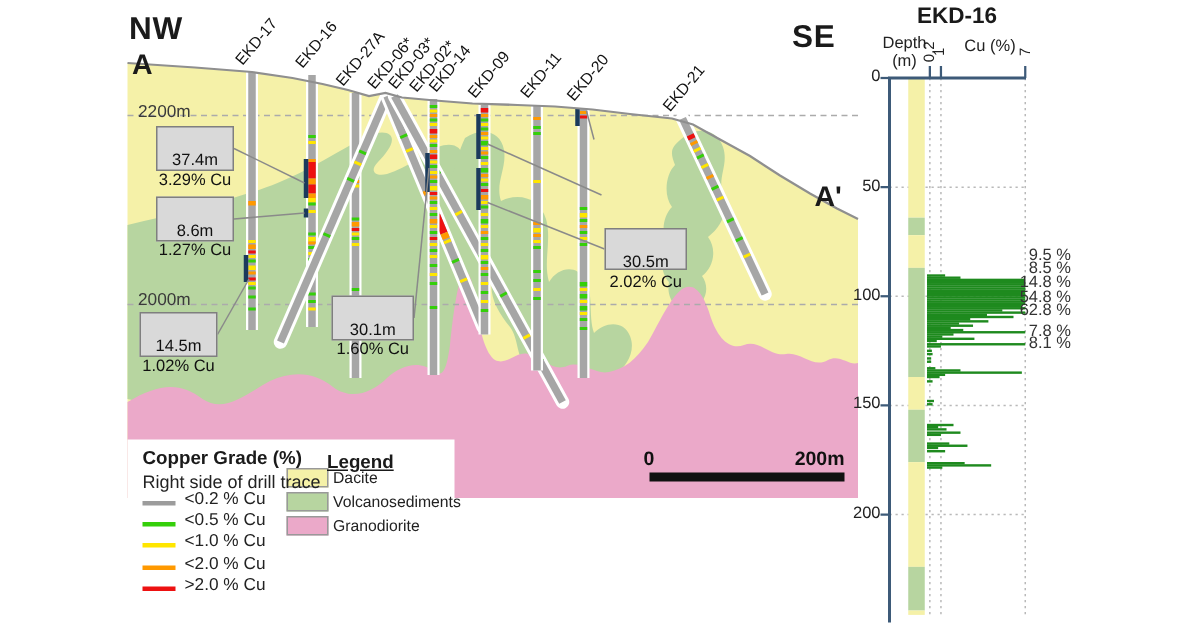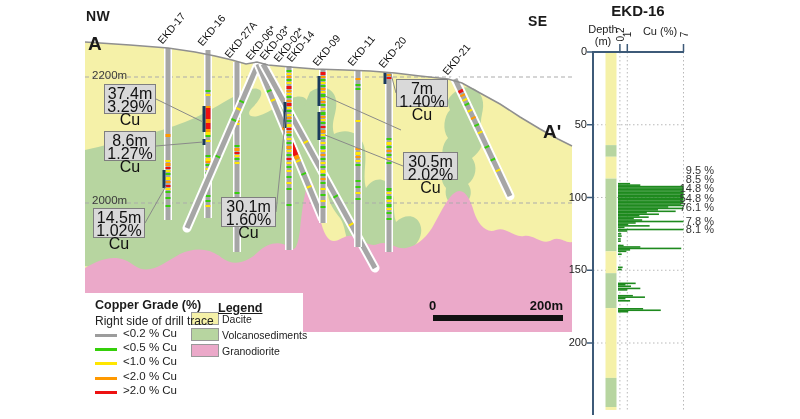--- a/index.html
+++ b/index.html
@@ -1,26 +1,26 @@
 <!DOCTYPE html>
 <html><head>
 <meta charset="utf-8">
 <style>
   html,body{margin:0;padding:0;background:#fff;}
   #stage{position:relative;width:800px;height:419px;background:#fff;overflow:hidden;
          font-family:"Liberation Sans",sans-serif;color:#1a1a1a;}
   #gfx{position:absolute;left:0;top:0;z-index:1;}
   .abs{position:absolute;z-index:3;}
-  .dir{font-weight:bold;font-size:14px;letter-spacing:.5px;}
+  .dir{font-weight:bold;font-size:21px;letter-spacing:.5px;}
   .sect{font-weight:bold;font-size:19px;}
   .elev{font-size:11.5px;color:#3a3a3a;}
   .hole-label{font-size:10.5px;color:#111;white-space:nowrap;
               transform:translateY(-100%) rotate(-50deg);transform-origin:left bottom;}
   .callout{background:#d9d9d9;border:1px solid #7f7f7f;text-align:center;
-           font-size:16px;line-height:13px;padding-top:2px;box-sizing:border-box;color:#111;}
+           font-size:11px;line-height:13px;padding-top:16px;box-sizing:border-box;color:#111;}
   .legend-box{background:#fff;}
   .lg-title{font-weight:bold;font-size:12.5px;}
   .lg-sub{font-size:12px;color:#222;}
   .lg-row-label{font-size:11.5px;color:#222;}
   .lith-label{font-size:10.5px;color:#222;}
   .lith-sw{position:absolute;width:26px;height:11px;border:1px solid #999;}
   .grade-sw{position:absolute;width:22px;height:3px;}
   .scale-num{font-weight:bold;font-size:13px;color:#111;}
   .chart-title{font-weight:bold;font-size:15px;text-align:center;}
   .ax-label{font-size:11px;color:#222;text-align:center;}
@@ -406,24 +406,20 @@
       <div>1.27% Cu</div>
     </div>
     <div class="abs callout" style="left:93px;top:208px;width:52px;height:30px;">
       <div>14.5m</div>
       <div>1.02% Cu</div>
     </div>
     <div class="abs callout" style="left:221px;top:197px;width:55px;height:30px;">
       <div>30.1m</div>
       <div>1.60% Cu</div>
     </div>
-    <div class="abs callout" style="left:396px;top:79px;width:52px;height:28px;">
-      <div>7m</div>
-      <div>1.40% Cu</div>
-    </div>
     <div class="abs callout" style="left:403px;top:152px;width:55px;height:28px;">
       <div>30.5m</div>
       <div>2.02% Cu</div>
     </div>
     <div class="abs hole-label" style="left:164px;top:46px;">EKD-17</div>
     <div class="abs hole-label" style="left:204px;top:48px;">EKD-16</div>
     <div class="abs hole-label" style="left:231px;top:60px;">EKD-27A</div>
     <div class="abs hole-label" style="left:252px;top:62px;">EKD-06*</div>
     <div class="abs hole-label" style="left:266px;top:62px;">EKD-03*</div>
     <div class="abs hole-label" style="left:280px;top:64px;">EKD-02*</div>
@@ -437,16 +433,16 @@
     <div class="abs xtick" style="left:668.5px;top:29px;width:30px;">7</div>
     <div class="abs dtick" style="left:560px;top:45px;width:27px;">0</div>
     <div class="abs dtick" style="left:560px;top:117.75px;width:27px;">50</div>
     <div class="abs dtick" style="left:560px;top:190.5px;width:27px;">100</div>
     <div class="abs dtick" style="left:560px;top:263.25px;width:27px;">150</div>
     <div class="abs dtick" style="left:560px;top:336px;width:27px;">200</div>
     <div class="abs pct" style="left:670px;top:163.85500000000002px;width:44px;">9.5 %</div>
     <div class="abs pct" style="left:670px;top:173.3125px;width:44px;">8.5 %</div>
     <div class="abs pct" style="left:670px;top:182.04250000000002px;width:44px;">14.8 %</div>
     <div class="abs pct" style="left:670px;top:191.5px;width:44px;">54.8 %</div>
-    <div class="abs pct" style="left:670px;top:200.9575px;width:44px;">76.1 %</div>
+    <div class="abs pct" style="left:670px;top:200.9575px;width:44px;">62.8 %</div>
     <div class="abs pct" style="left:670px;top:214.78px;width:44px;">7.8 %</div>
     <div class="abs pct" style="left:670px;top:222.7825px;width:44px;">8.1 %</div>
   </div>
 
 </body></html>

